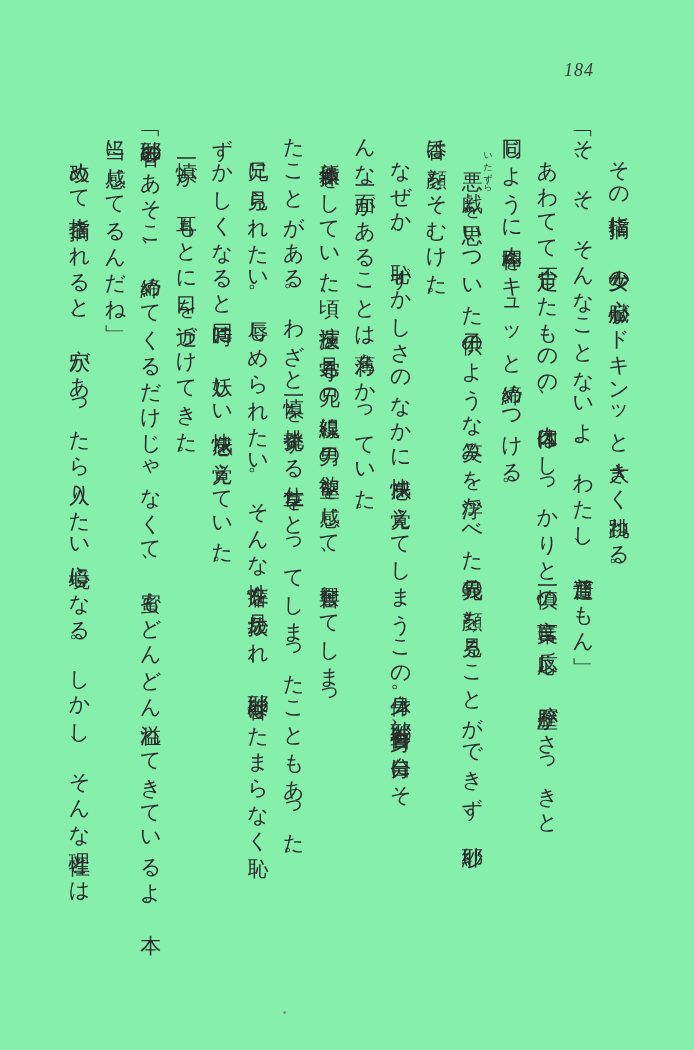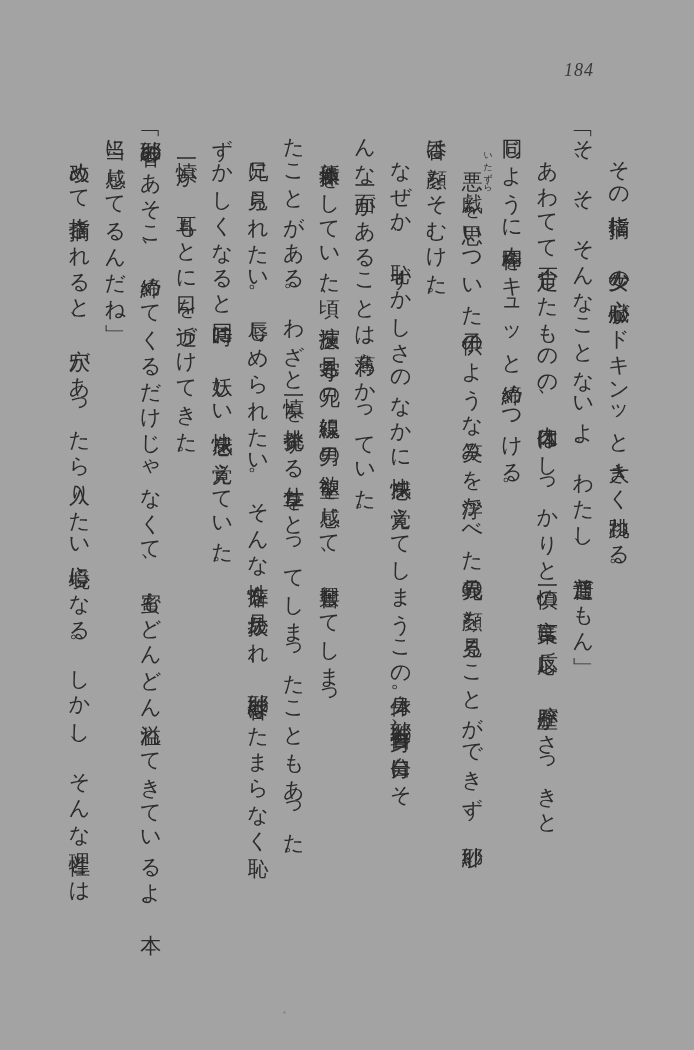--- a/index.html
+++ b/index.html
@@ -9,21 +9,21 @@
     height: 1050px;
     background: #fdfdfd;
     font-family: "Liberation Serif", "DejaVu Serif", serif;
     overflow: hidden;
   }
   .page {
     position: absolute;
     inset: 0;
     width: 694px;
     height: 1050px;
-    background: #a3a3a3;
+    background: #86efac;
   }
   .page-number {
     position: absolute;
     top: 60px;
     right: 100px;
     font-style: italic;
     font-size: 18px;
     letter-spacing: 1px;
     color: #3a3a3a;
   }

